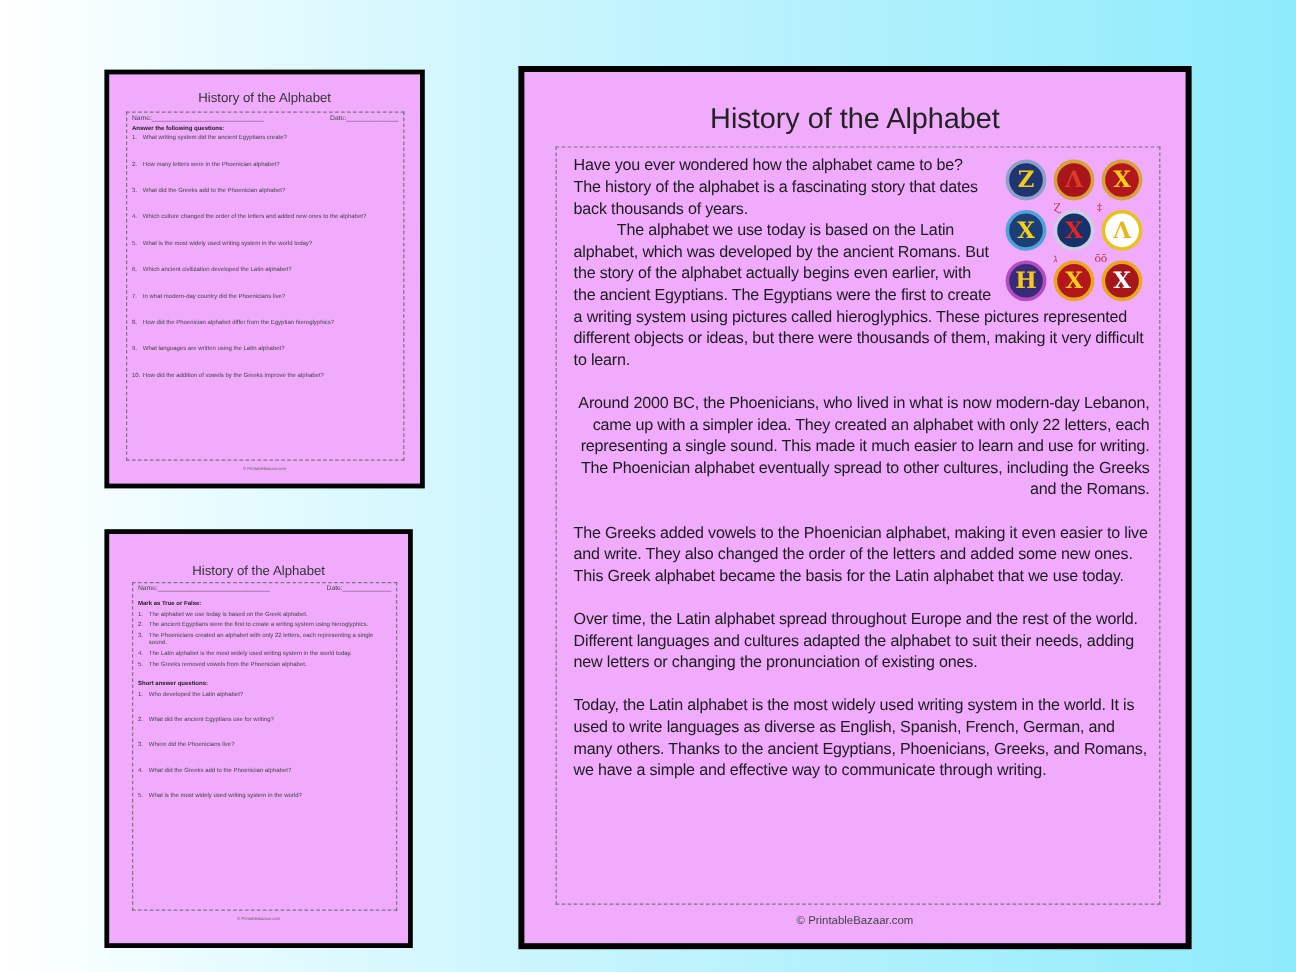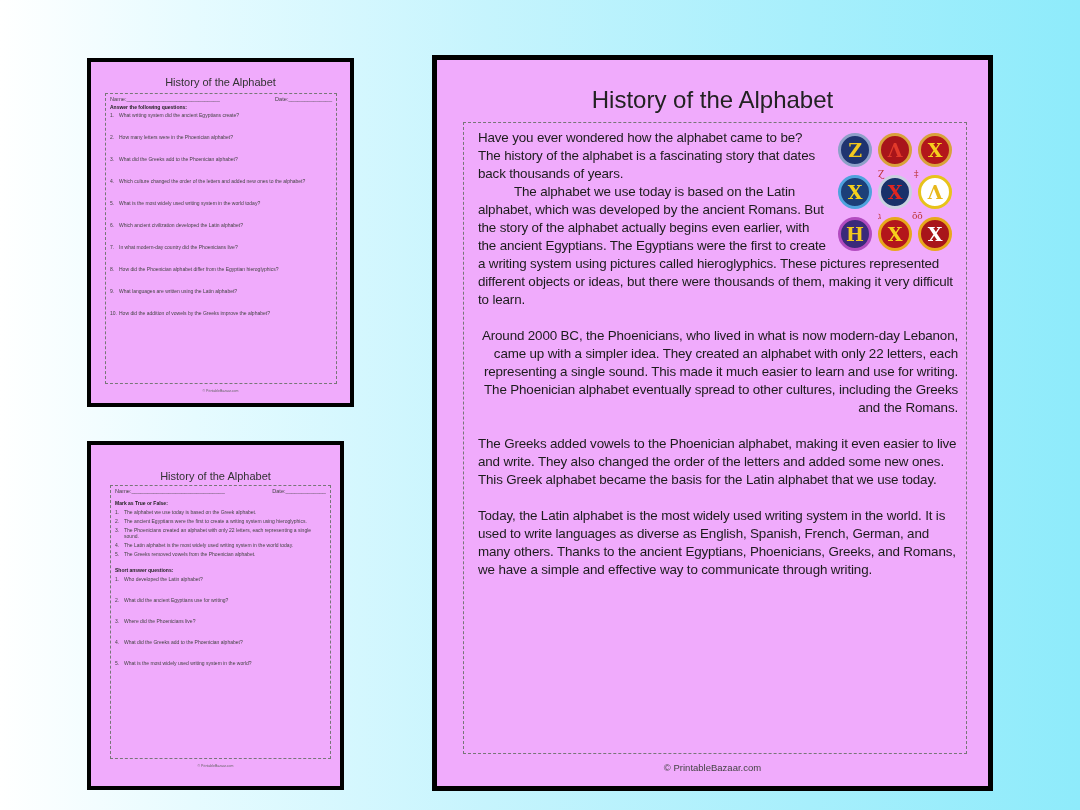--- a/index.html
+++ b/index.html
@@ -166,18 +166,19 @@
             <span class="glyph" style="left: 80px; top: 36px;">‡</span>
             <span class="glyph" style="left: 44px; top: 78px;">ℷ</span>
             <span class="glyph" style="left: 78px; top: 78px;">ōō</span>
           </div>
         <p style="margin:0;">
           <span>Have you ever wondered how the alphabet came to be? The history of the alphabet is a fascinating story that dates back thousands of years.</span><br>
           <span class="indent"></span><span>The alphabet we use today is based on the Latin alphabet, which was developed by the ancient Romans. But the story of the alphabet actually begins even earlier, with the ancient Egyptians. The Egyptians were the first to create a writing system using pictures called hieroglyphics. These pictures represented different objects or ideas, but there were thousands of them, making it very difficult to learn.</span>
         </p>
         <p style="margin-top:18px;text-align:right;">Around 2000 BC, the Phoenicians, who lived in what is now modern-day Lebanon, came up with a simpler idea. They created an alphabet with only 22 letters, each representing a single sound. This made it much easier to learn and use for writing. The Phoenician alphabet eventually spread to other cultures, including the Greeks and the Romans.</p>
         <p>The Greeks added vowels to the Phoenician alphabet, making it even easier to live and write. They also changed the order of the letters and added some new ones. This Greek alphabet became the basis for the Latin alphabet that we use today.</p>
+        <p>Over time, the Latin alphabet spread throughout Europe and the rest of the world. Different languages and cultures adapted the alphabet to suit their needs, adding new letters or changing the pronunciation of existing ones.</p>
         <p>Today, the Latin alphabet is the most widely used writing system in the world. It is used to write languages as diverse as English, Spanish, French, German, and many others. Thanks to the ancient Egyptians, Phoenicians, Greeks, and Romans, we have a simple and effective way to communicate through writing.</p>
       </div>
     </div>
     <div class="main-foot">© PrintableBazaar.com</div>
   </div>
 </div>
 
 </body></html>

